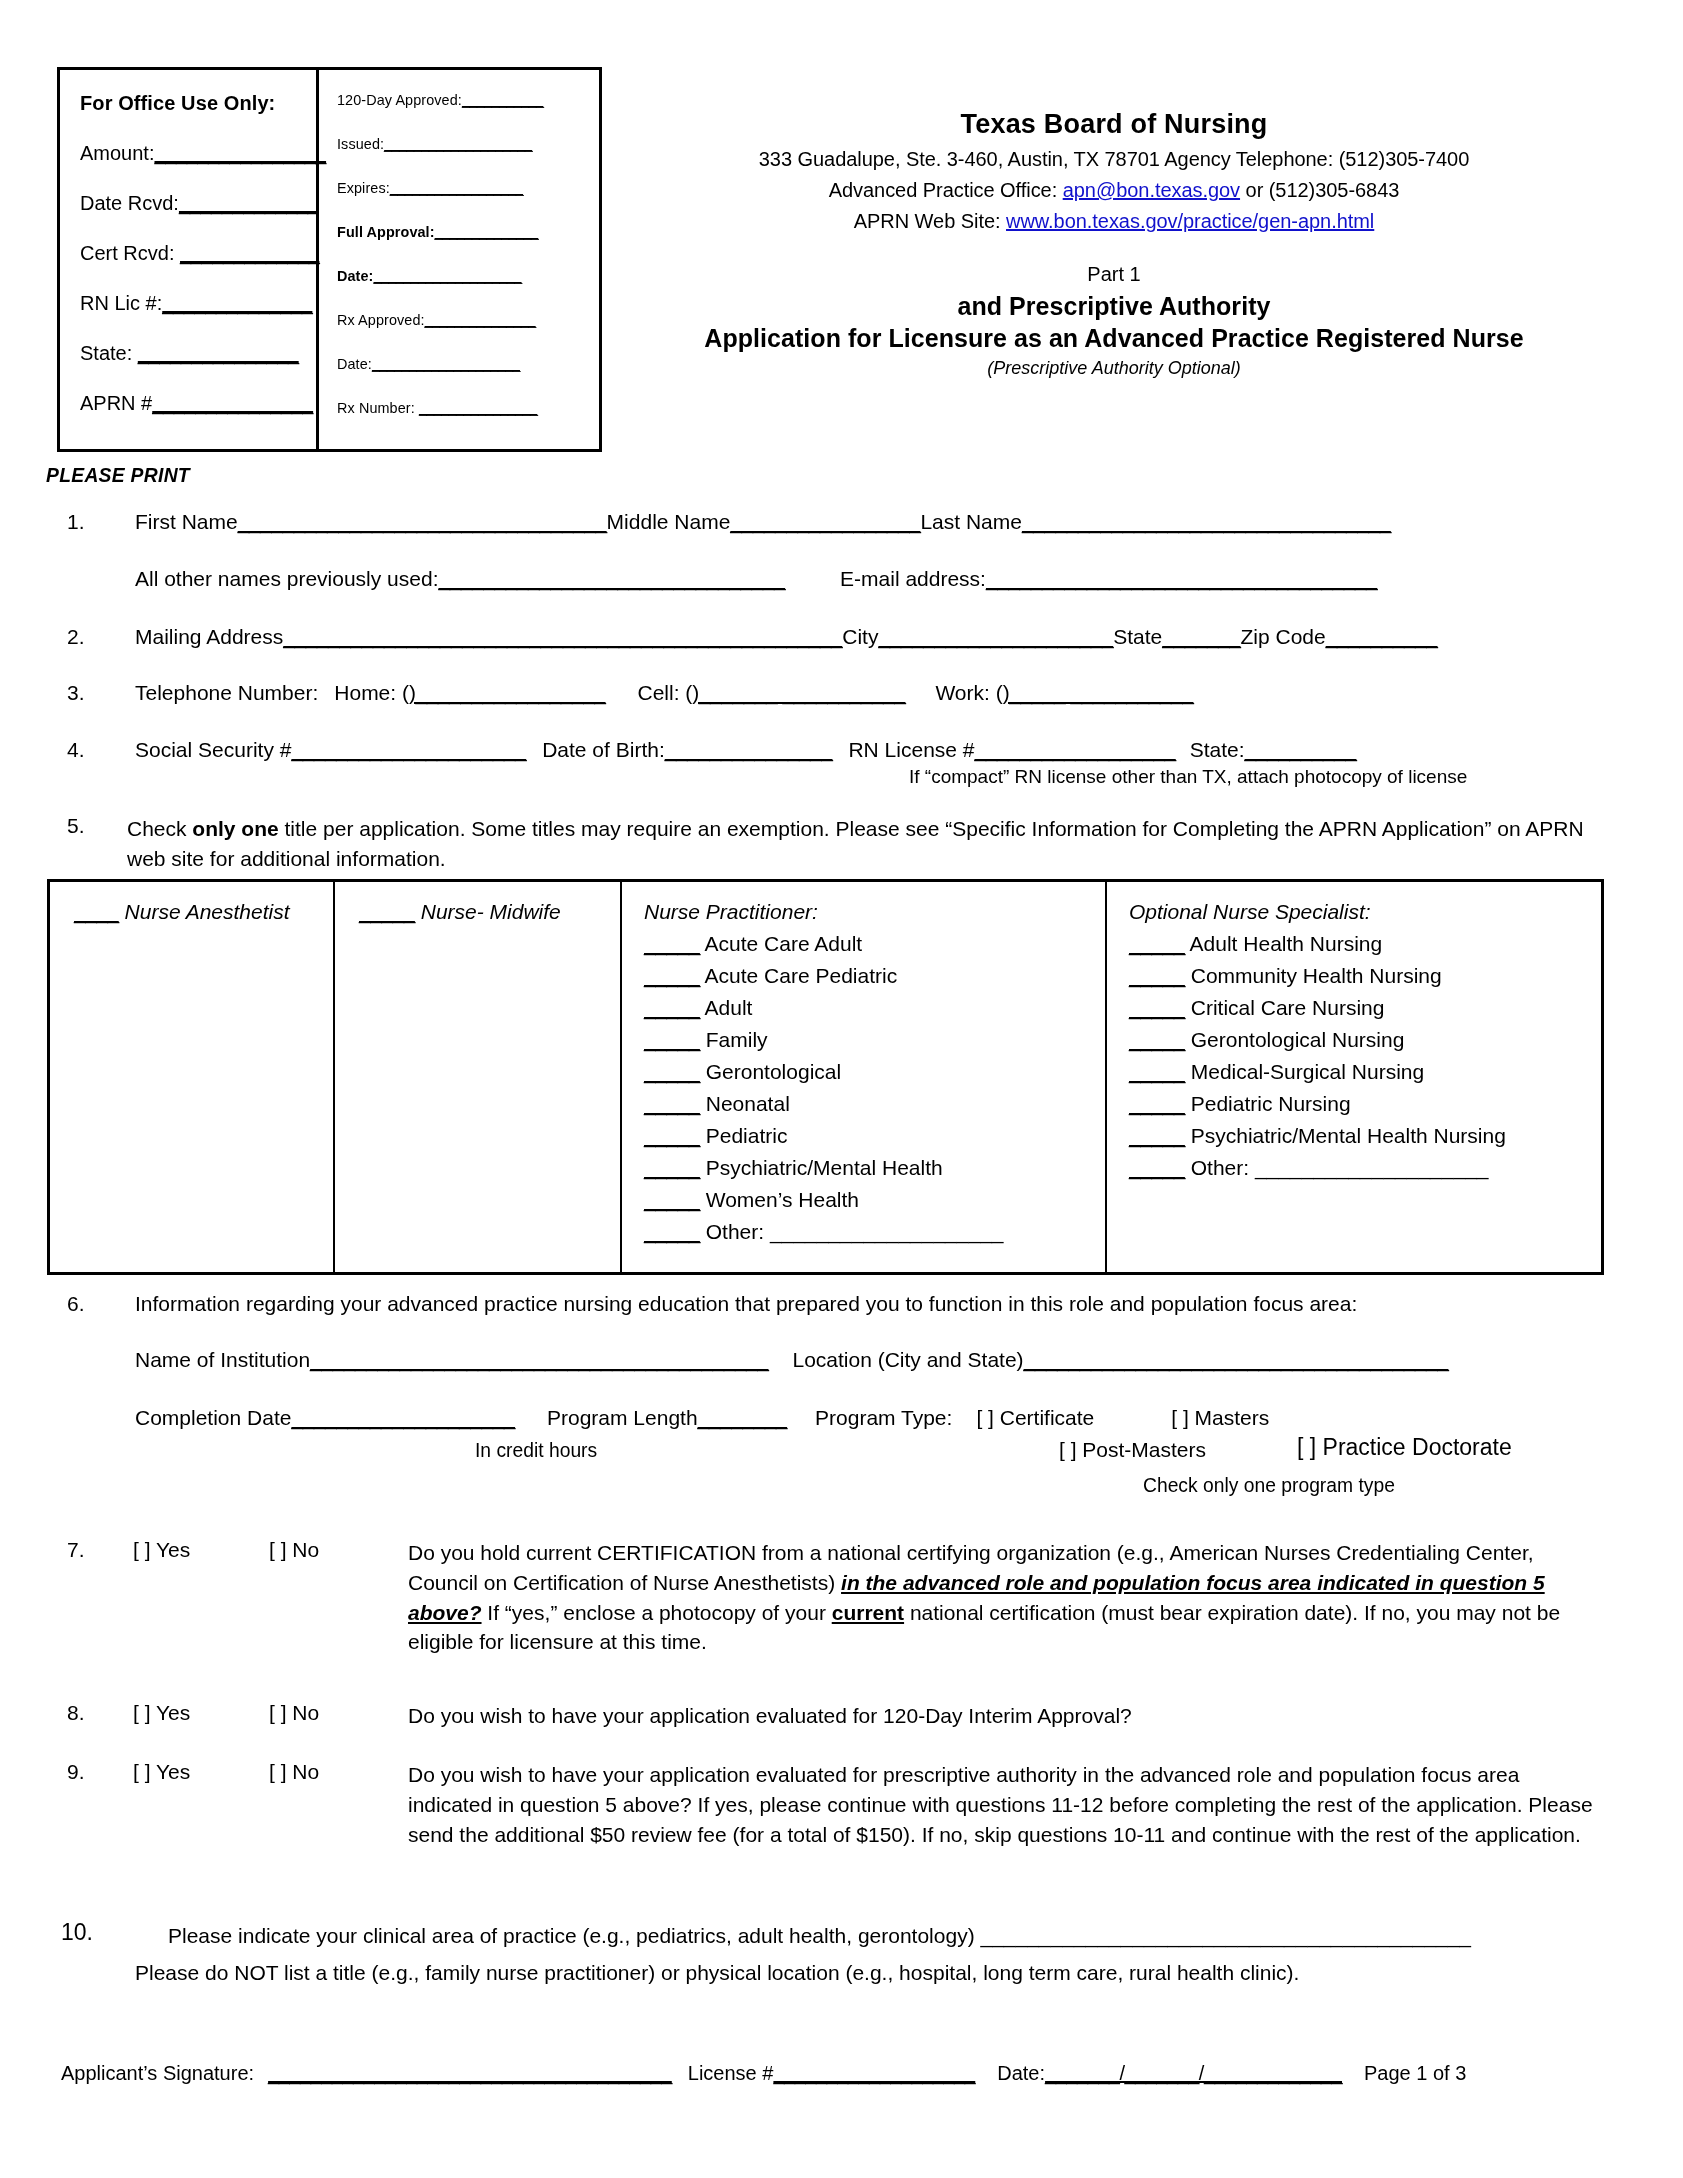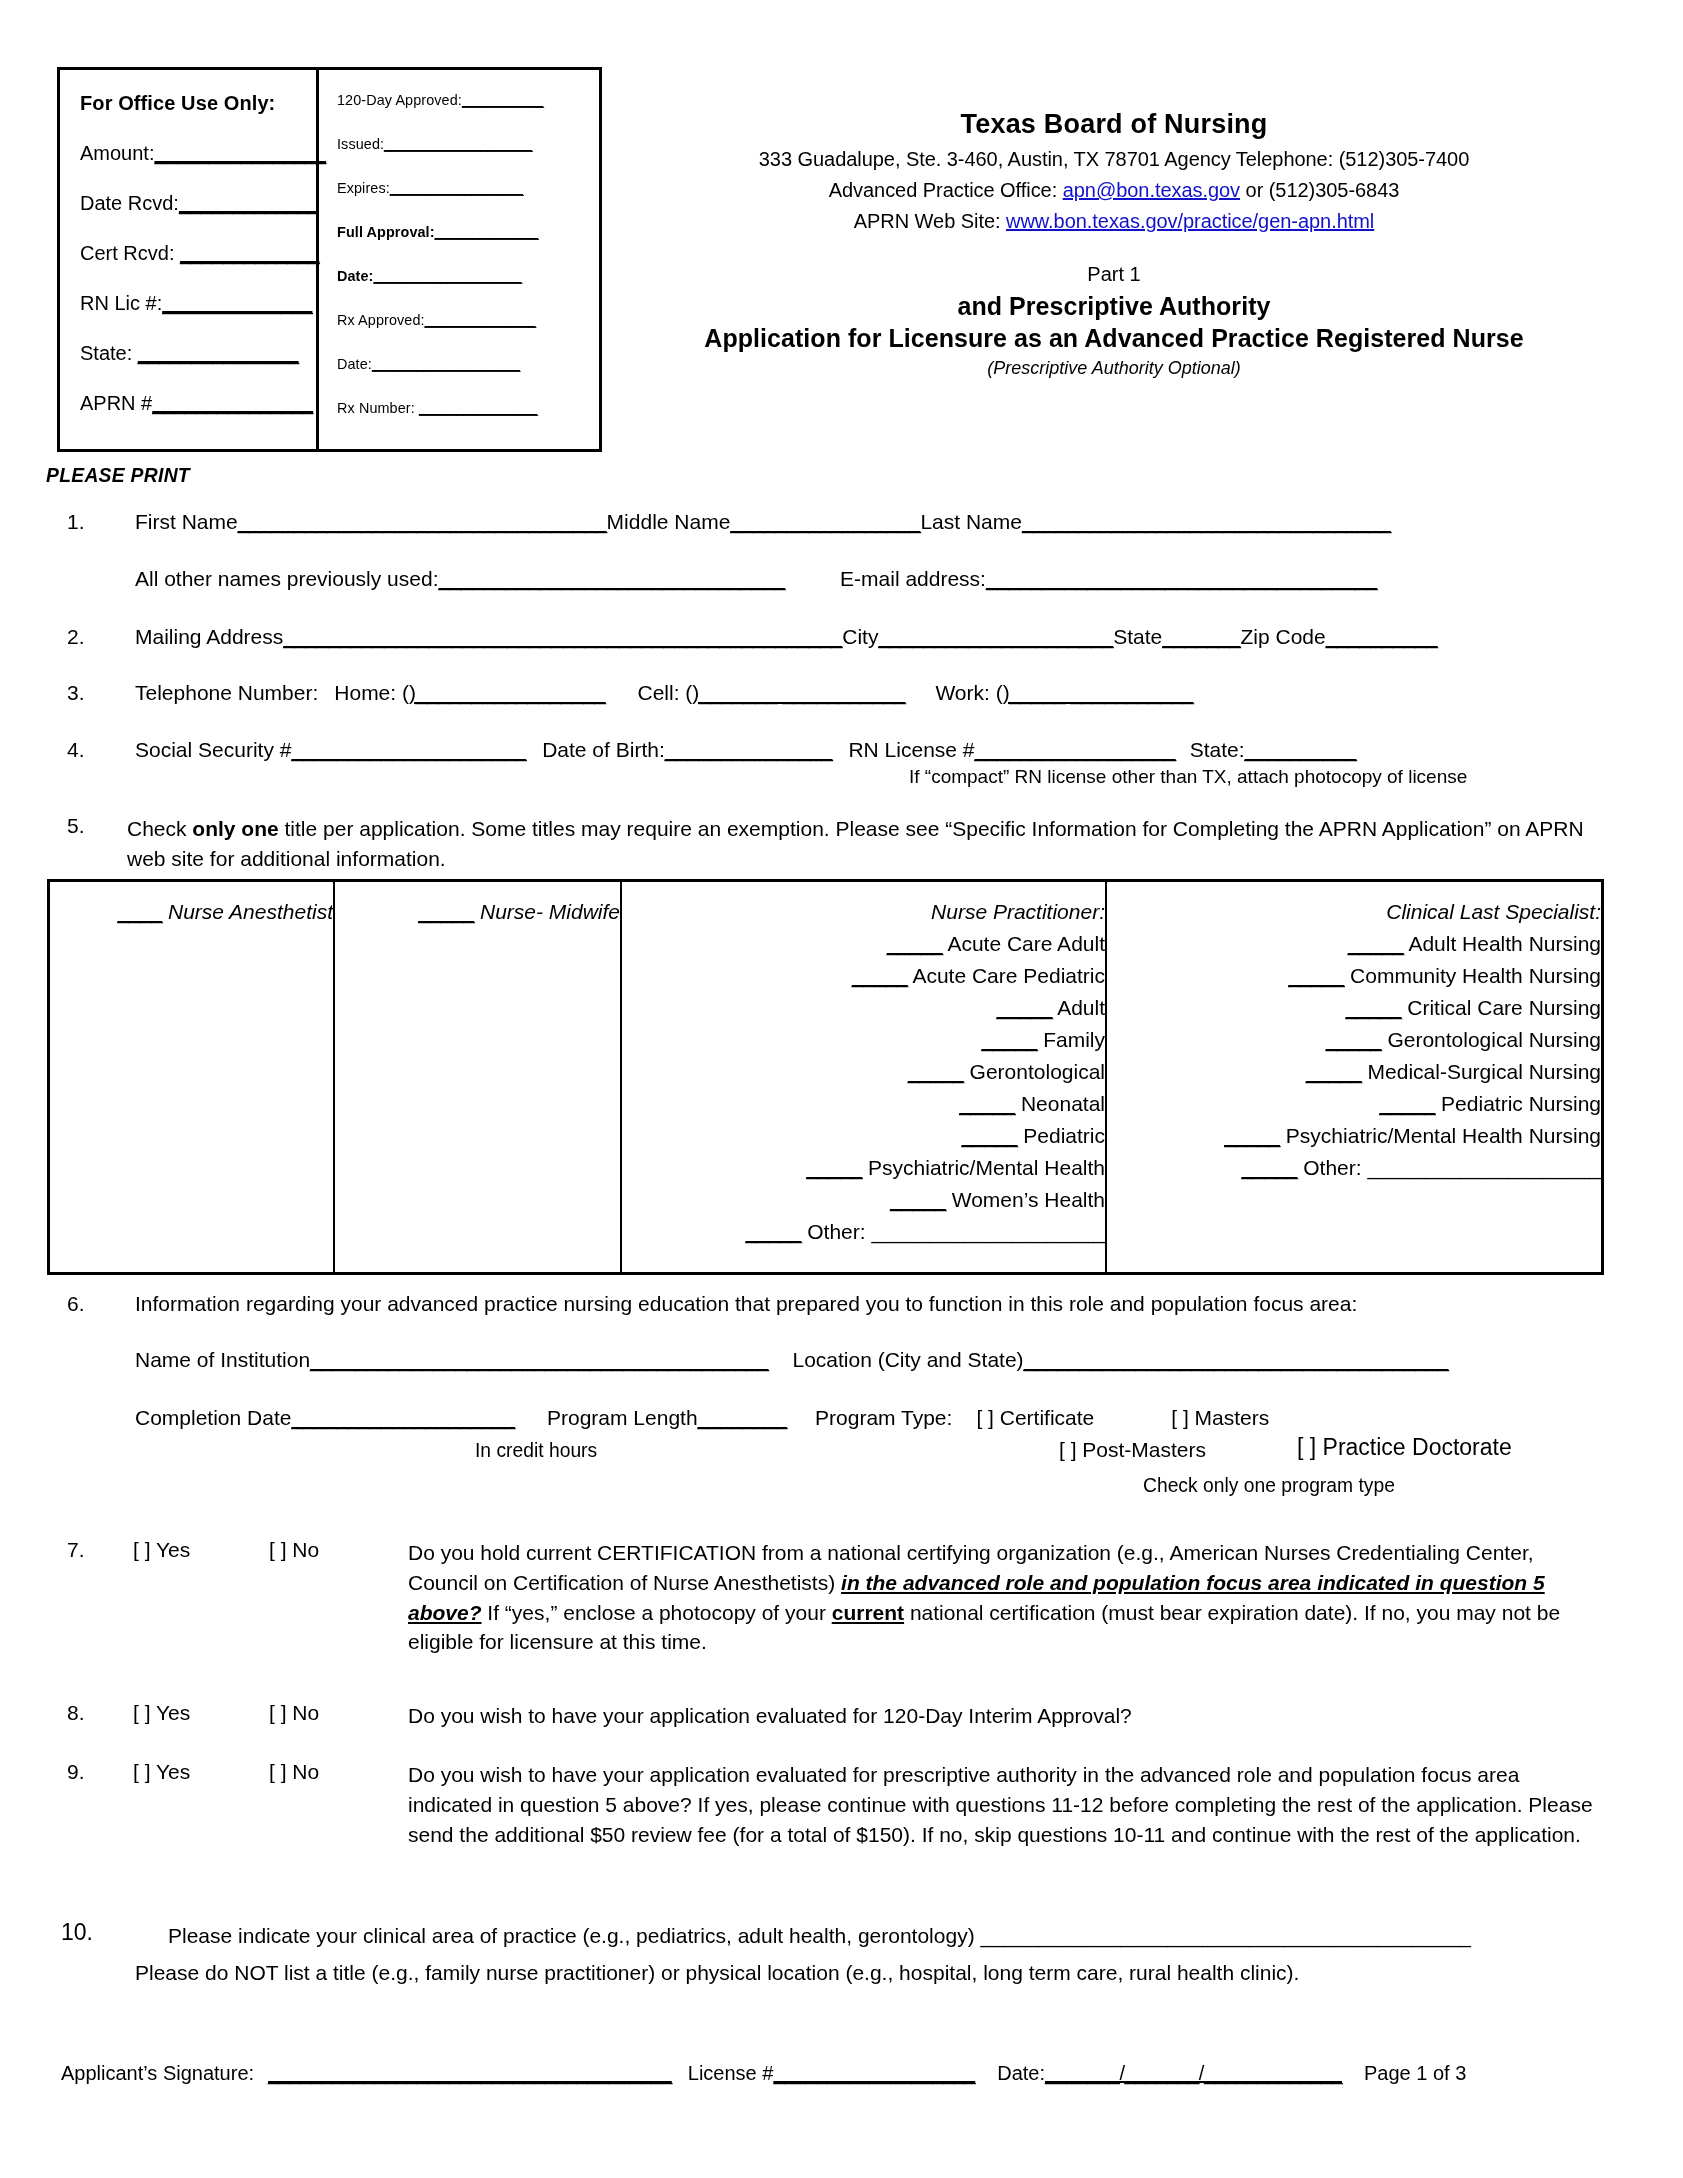--- a/index.html
+++ b/index.html
@@ -124,21 +124,21 @@
 
   
   .titletable {
     position: absolute;
     left: 47px; top: 879px;
     width: 1557px;
     height: 396px;
     border: 3px solid #000;
     display: flex;
   }
-  .tt-col { border-right: 2.5px solid #000; padding: 18px 0 0 32px; text-align: right; }
+  .tt-col { border-right: 2.5px solid #000; padding: 18px 0 0 24px; }
   .tt-col:last-child { border-right: none; }
   .tt-c1 { width: 285px; }
   .tt-c2 { width: 287px; }
   .tt-c3 { width: 485px; padding-left: 22px; }
   .tt-c4 { flex: 1; padding-left: 22px; }
   .tt-head {
     font-size: 21px;
     font-style: italic;
     white-space: nowrap;
   }
@@ -258,21 +258,21 @@
       <div class="tt-item"><span class="blank">_____</span><span> Adult</span></div>
       <div class="tt-item"><span class="blank">_____</span><span> Family</span></div>
       <div class="tt-item"><span class="blank">_____</span><span> Gerontological</span></div>
       <div class="tt-item"><span class="blank">_____</span><span> Neonatal</span></div>
       <div class="tt-item"><span class="blank">_____</span><span> Pediatric</span></div>
       <div class="tt-item"><span class="blank">_____</span><span> Psychiatric/Mental Health</span></div>
       <div class="tt-item"><span class="blank">_____</span><span> Women’s Health</span></div>
       <div class="tt-item"><span class="blank">_____</span><span> Other: ____________________</span></div>
     </div>
     <div class="tt-col tt-c4">
-      <div class="tt-head">Clinical Last Specialist:</div>
+      <div class="tt-head">Optional Nurse Specialist:</div>
       <div class="tt-item"><span class="blank">_____</span><span> Adult Health Nursing</span></div>
       <div class="tt-item"><span class="blank">_____</span><span> Community Health Nursing</span></div>
       <div class="tt-item"><span class="blank">_____</span><span> Critical Care Nursing</span></div>
       <div class="tt-item"><span class="blank">_____</span><span> Gerontological Nursing</span></div>
       <div class="tt-item"><span class="blank">_____</span><span> Medical-Surgical Nursing</span></div>
       <div class="tt-item"><span class="blank">_____</span><span> Pediatric Nursing</span></div>
       <div class="tt-item"><span class="blank">_____</span><span> Psychiatric/Mental Health Nursing</span></div>
       <div class="tt-item"><span class="blank">_____</span><span> Other: ____________________</span></div>
     </div>
   </div>

